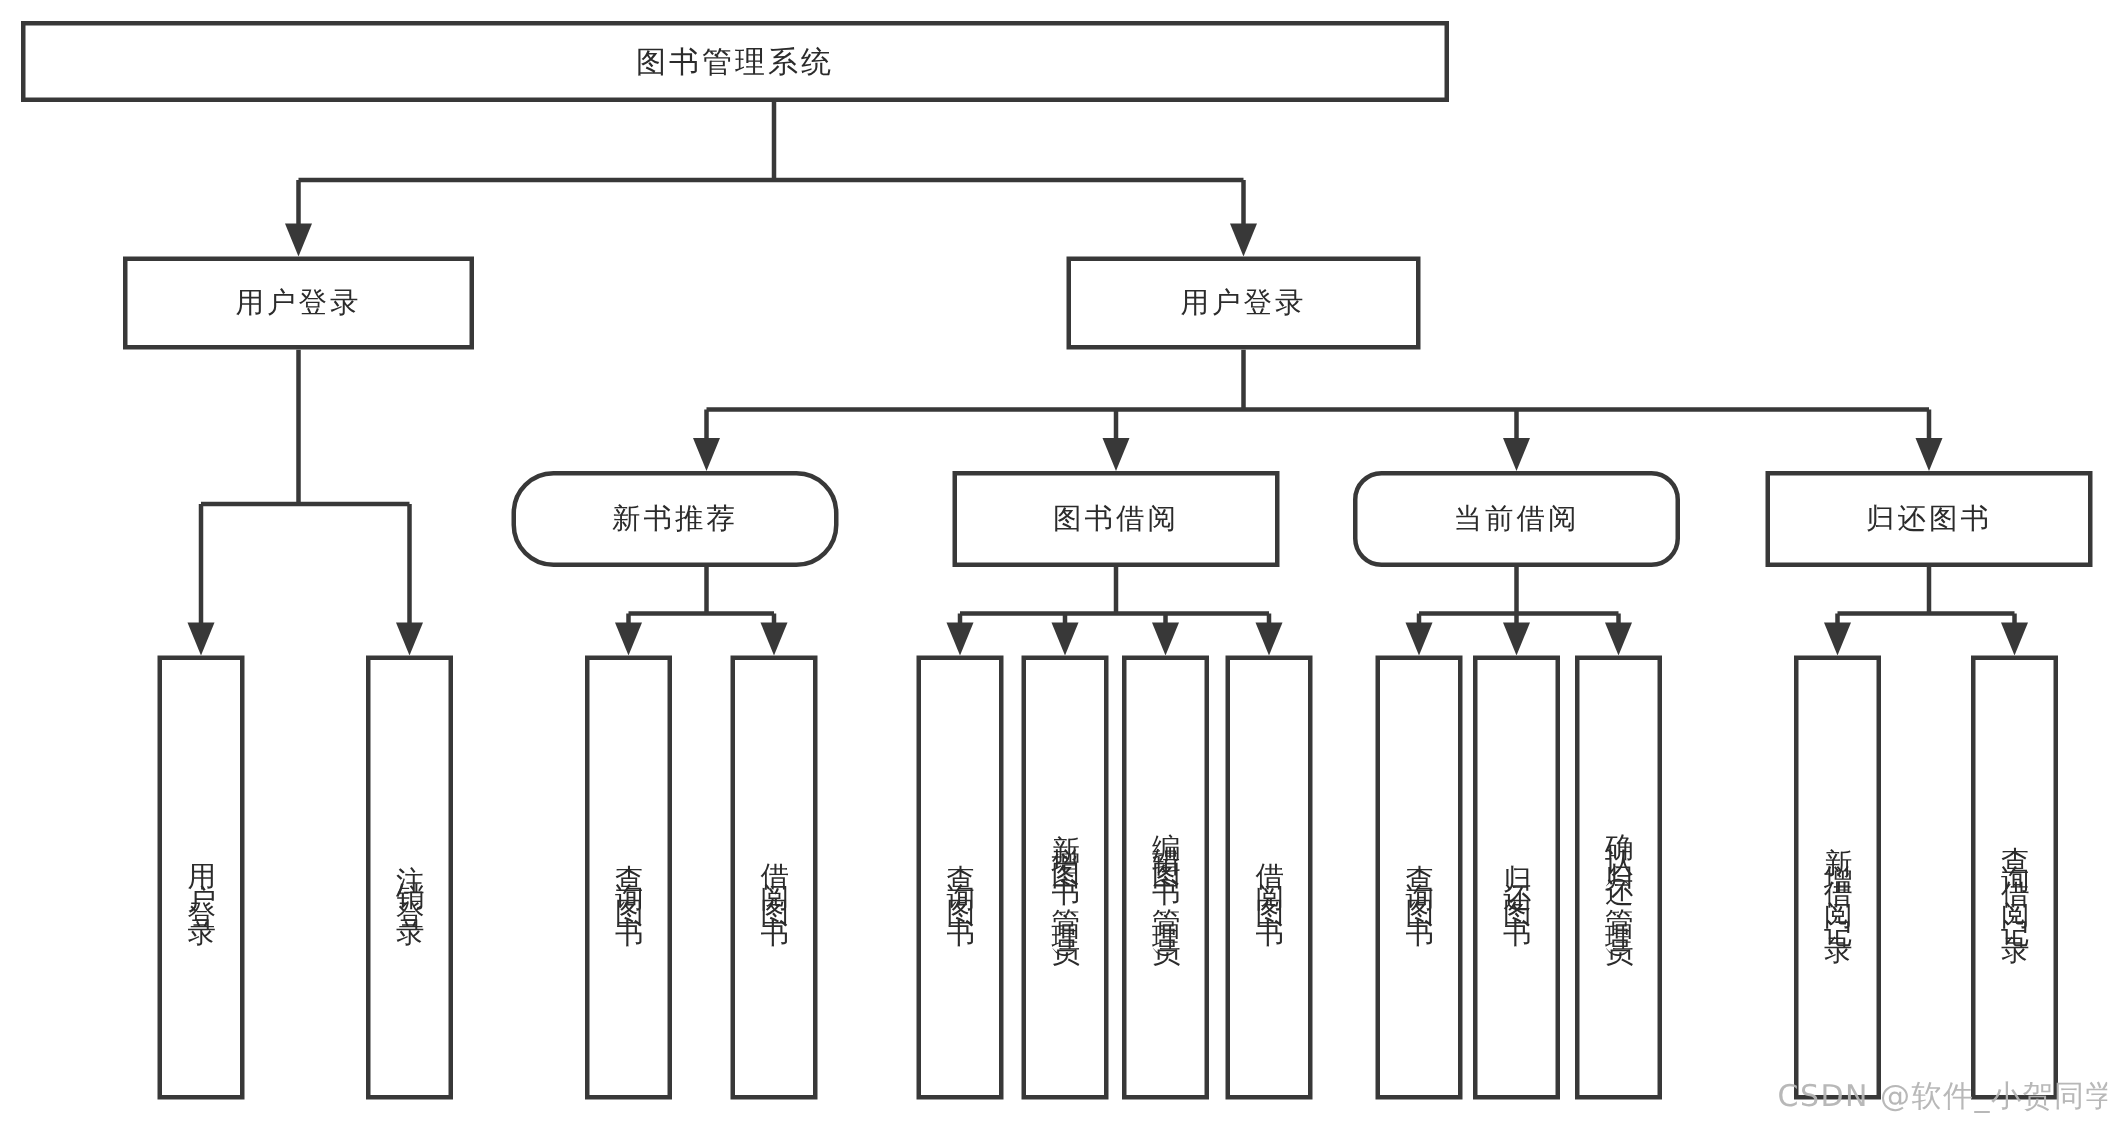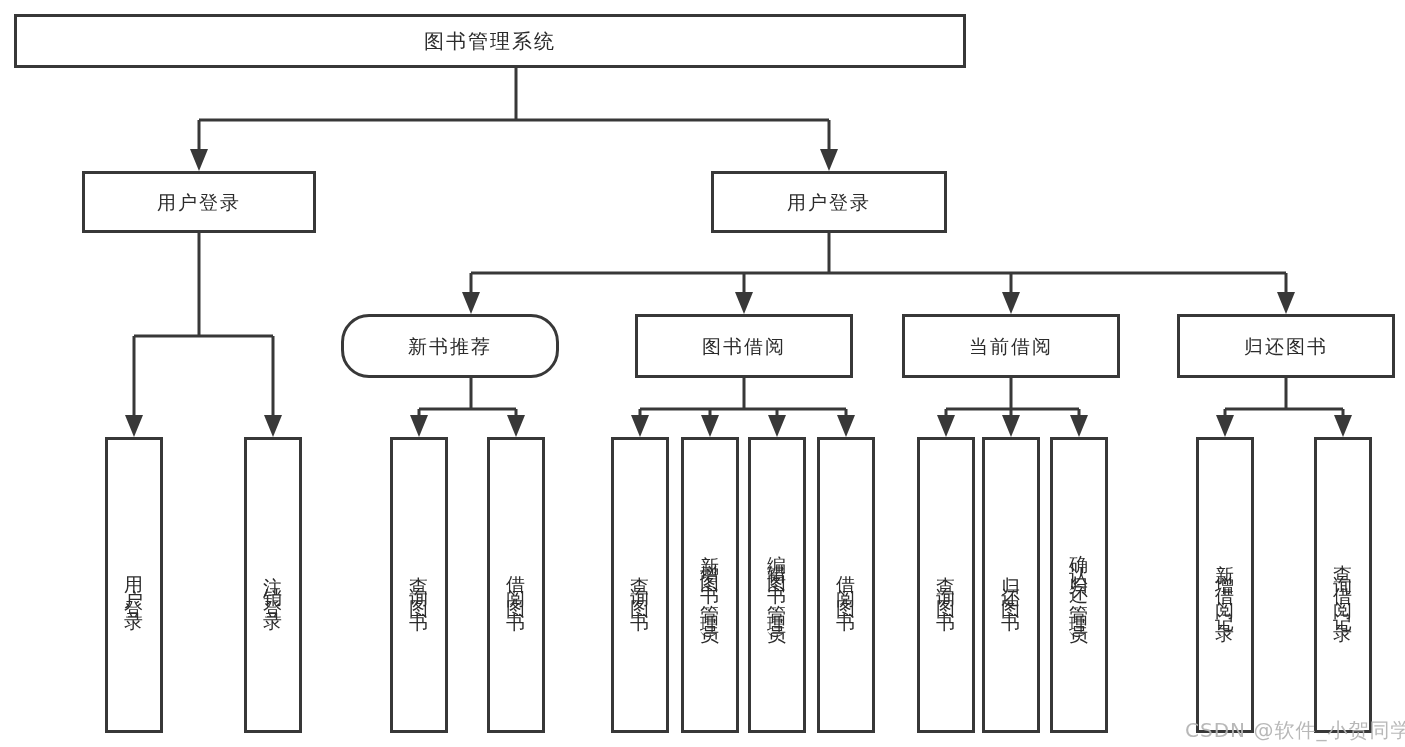--- a/index.html
+++ b/index.html
@@ -37,21 +37,21 @@
     text-align: center;
     line-height: 1;
   }
   .root-box    { left: 14px;  top: 14px;  width: 952px; height: 54px; font-size: 20px; }
   .l2-box     { top: 171px; height: 62px; }
   .l2-login   { left: 82px;  width: 234px; }
   .l2-mgmt    { left: 711px; width: 236px; }
   .l3-box     { top: 314px; height: 64px; width: 218px; }
   .l3-1 { left: 341px; border-radius: 28px; }
   .l3-2 { left: 635px; }
-  .l3-3 { left: 902px; }
+  .l3-3 { left: 902px; border-radius: 19px; }
   .l3-4 { left: 1177px; }
   .leaf {
     top: 437px;
     height: 296px;
     width: 58px;
     writing-mode: vertical-rl;
     letter-spacing: 12px;
     font-size: 19px;
     padding: 6px 0;
   }

